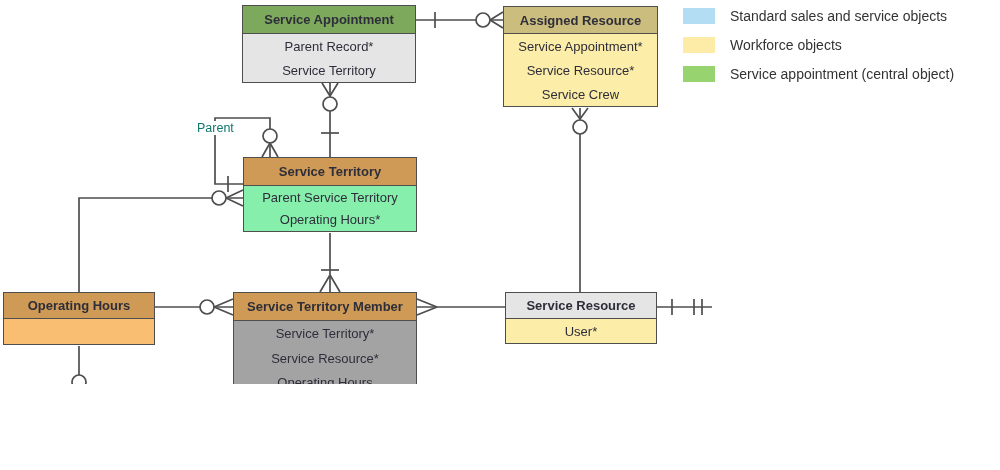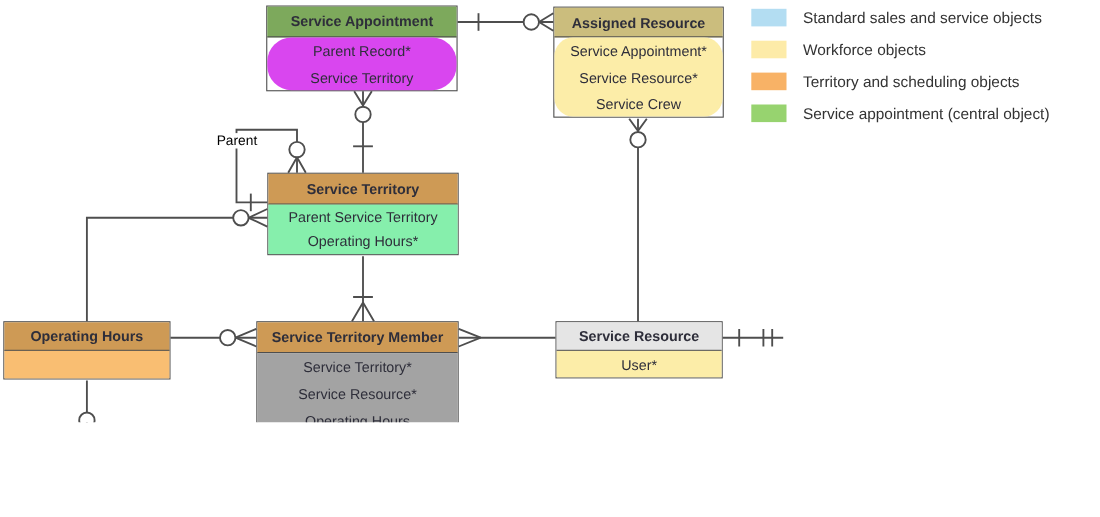--- a/index.html
+++ b/index.html
@@ -8,21 +8,21 @@
     font-family:"Liberation Sans",sans-serif;color:#2e2e3a;
   }
   svg.wires{position:absolute;left:0;top:0;pointer-events:none;}
   .entity{position:absolute;border:1.5px solid #4e4e4e;box-sizing:border-box;}
   .entity .hdr{
     display:flex;align-items:center;justify-content:center;
     font-weight:bold;font-size:13px;border-bottom:1.5px solid #4e4e4e;box-sizing:border-box;
   }
   .entity .bdy{display:flex;flex-direction:column;justify-content:space-around;box-sizing:border-box;}
   .entity .row{flex:1;display:flex;align-items:center;justify-content:center;font-size:13px;}
-  .floating-label{position:absolute;font-size:12.5px;color:#000000;background:#fff;padding:0 2px;}
+  .floating-label{position:absolute;font-size:12.5px;color:#0f766e;background:#fff;padding:0 2px;}
   #legend{position:absolute;left:683px;top:8px;display:flex;flex-direction:column;gap:13px;}
   .legend-row{display:flex;align-items:center;height:16px;}
   .legend-swatch{width:32px;height:16px;flex:0 0 32px;}
   .legend-label{margin-left:15px;font-size:14px;color:#333;white-space:nowrap;}
 </style>
 </head>
 <body>
 
 <div id="canvas">
 
@@ -88,31 +88,31 @@
       <path d="M580 108 V292"></path>
       <path d="M580 119 L572 108 M580 119 L588 108"></path>
       <circle cx="580" cy="127" r="7" fill="#fff"></circle>
     </g>
   </svg>
 
   <div class="entity" style="left:242px;top:5px;width:174px;">
     <div class="hdr" style="height: 28px; background: rgb(125, 169, 92);">
       <span>Service Appointment</span>
     </div>
-    <div class="bdy" style="height: 48px; background: #d946ef; border-radius: 22px;">
+    <div class="bdy" style="height: 48px; background: #e5e5e5;">
       <div class="row">Parent Record*</div>
       <div class="row">Service Territory</div>
     </div>
   </div>
 
   <div class="entity" style="left:503px;top:6px;width:155px;">
     <div class="hdr" style="height: 27px; background: rgb(203, 189, 125);">
       <span>Assigned Resource</span>
     </div>
-    <div class="bdy" style="height: 72px; background: rgb(252, 237, 168); border-radius: 17px;">
+    <div class="bdy" style="height: 72px; background: rgb(252, 237, 168);">
       <div class="row">Service Appointment*</div>
       <div class="row">Service Resource*</div>
       <div class="row">Service Crew</div>
     </div>
   </div>
 
   <div class="entity" style="left:243px;top:157px;width:174px;">
     <div class="hdr" style="height: 28px; background: rgb(206, 154, 85);">
       <span>Service Territory</span>
     </div>
@@ -161,22 +161,18 @@
   <div id="legend">
     <div class="legend-row">
       <div class="legend-swatch" style="background: rgb(179, 221, 242);"></div>
       <div class="legend-label">Standard sales and service objects</div>
     </div>
     <div class="legend-row">
       <div class="legend-swatch" style="background: rgb(253, 235, 168);"></div>
       <div class="legend-label">Workforce objects</div>
     </div>
     <div class="legend-row">
-      <div class="legend-swatch" style="background: rgb(248, 178, 102);"></div>
-      <div class="legend-label">Territory and scheduling objects</div>
-    </div>
-    <div class="legend-row">
       <div class="legend-swatch" style="background: rgb(151, 211, 111);"></div>
       <div class="legend-label">Service appointment (central object)</div>
     </div>
   </div>
 
 </div>
 
 </body></html>

